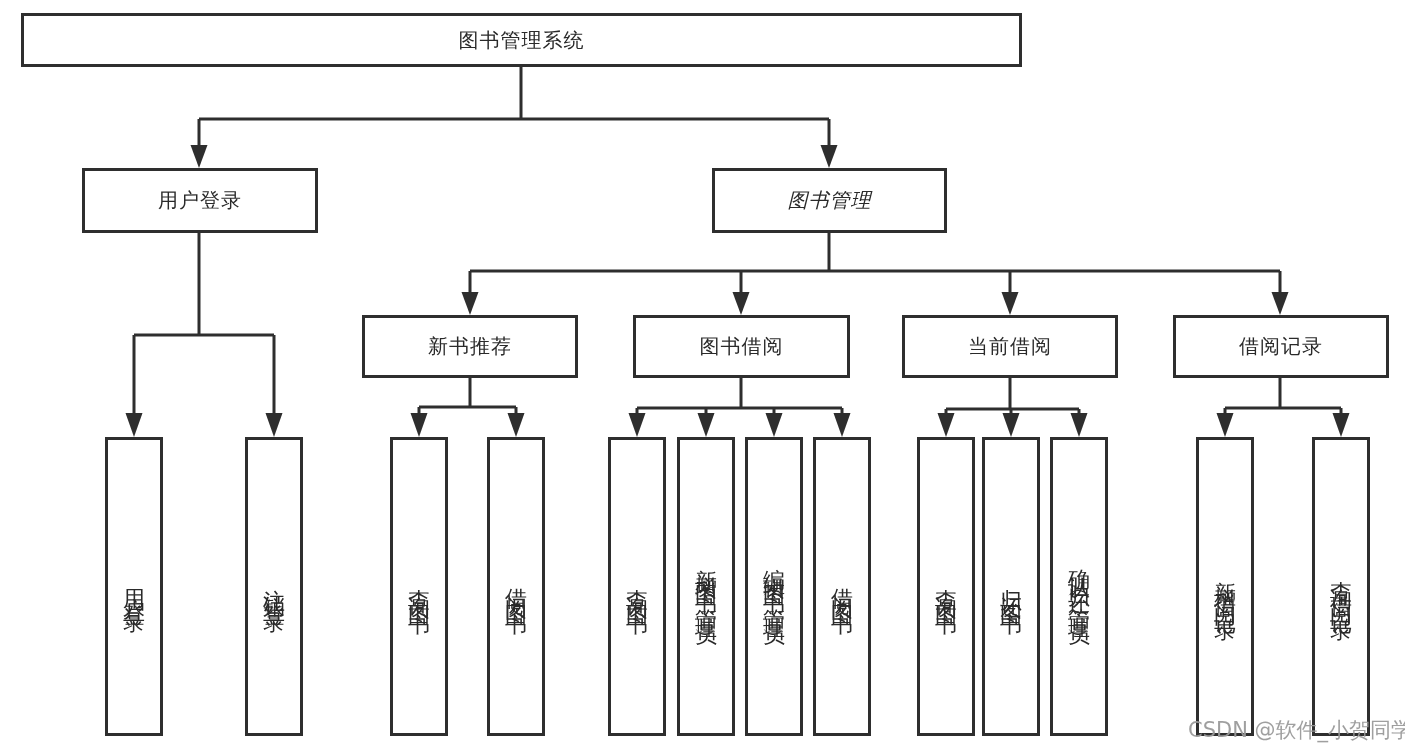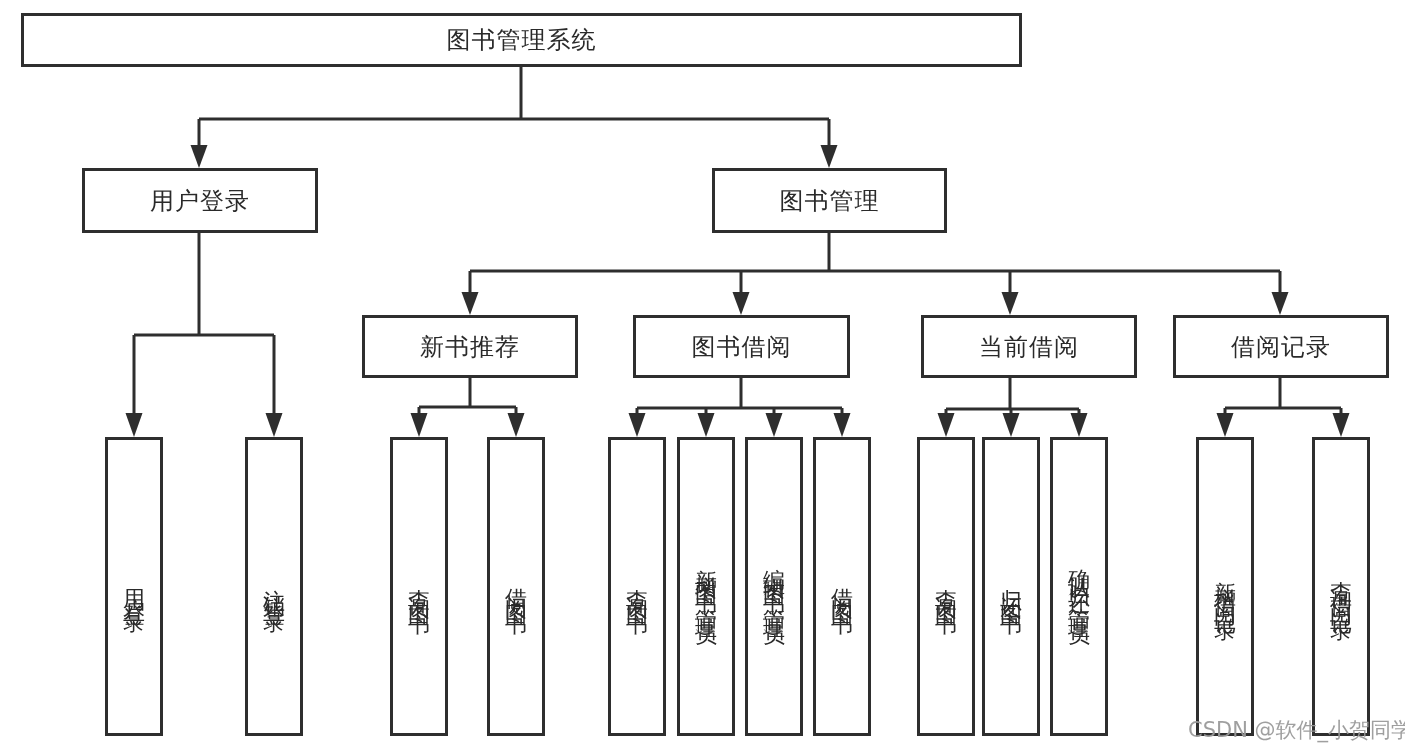--- a/index.html
+++ b/index.html
@@ -12,28 +12,28 @@
   }
   .connectors{position:absolute;left:0;top:0;width:1405px;height:747px;}
   .node{
     position:absolute;
     box-sizing:border-box;
     background:#ffffff;
     border:3px solid #2e2e2e;
     display:flex;align-items:center;justify-content:center;
     color:#2a2a2a;
   }
-  .h-node{font-size:24px;letter-spacing:1px;white-space:nowrap;}
+  .h-node{font-size:20px;letter-spacing:1px;white-space:nowrap;}
   .root{left:21px;top:13px;width:1001px;height:54px;}
   .lvl2-a{left:82px;top:168px;width:236px;height:65px;}
-  .lvl2-b{left:712px;top:168px;width:235px;height:65px;}
+  .lvl2-b{left:712px;top:168px;width:235px;height:65px;font-style:italic;}
   .lvl3{top:315px;height:63px;}
   .lvl3-a{left:362px;width:216px;text-align:center;}
   .lvl3-b{left:633px;width:217px;}
-  .lvl3-c{left:902px;width:216px;margin-left:19px;}
+  .lvl3-c{left:902px;width:216px;}
   .lvl3-d{left:1173px;width:216px;}
   .leaf{top:437px;height:299px;width:58px;}
   .leaf .vtext{
     writing-mode:vertical-rl;
     text-orientation:mixed;
     font-size:22px;
     letter-spacing:8px;
     line-height:1;
     white-space:nowrap;
     color:#2a2a2a;

